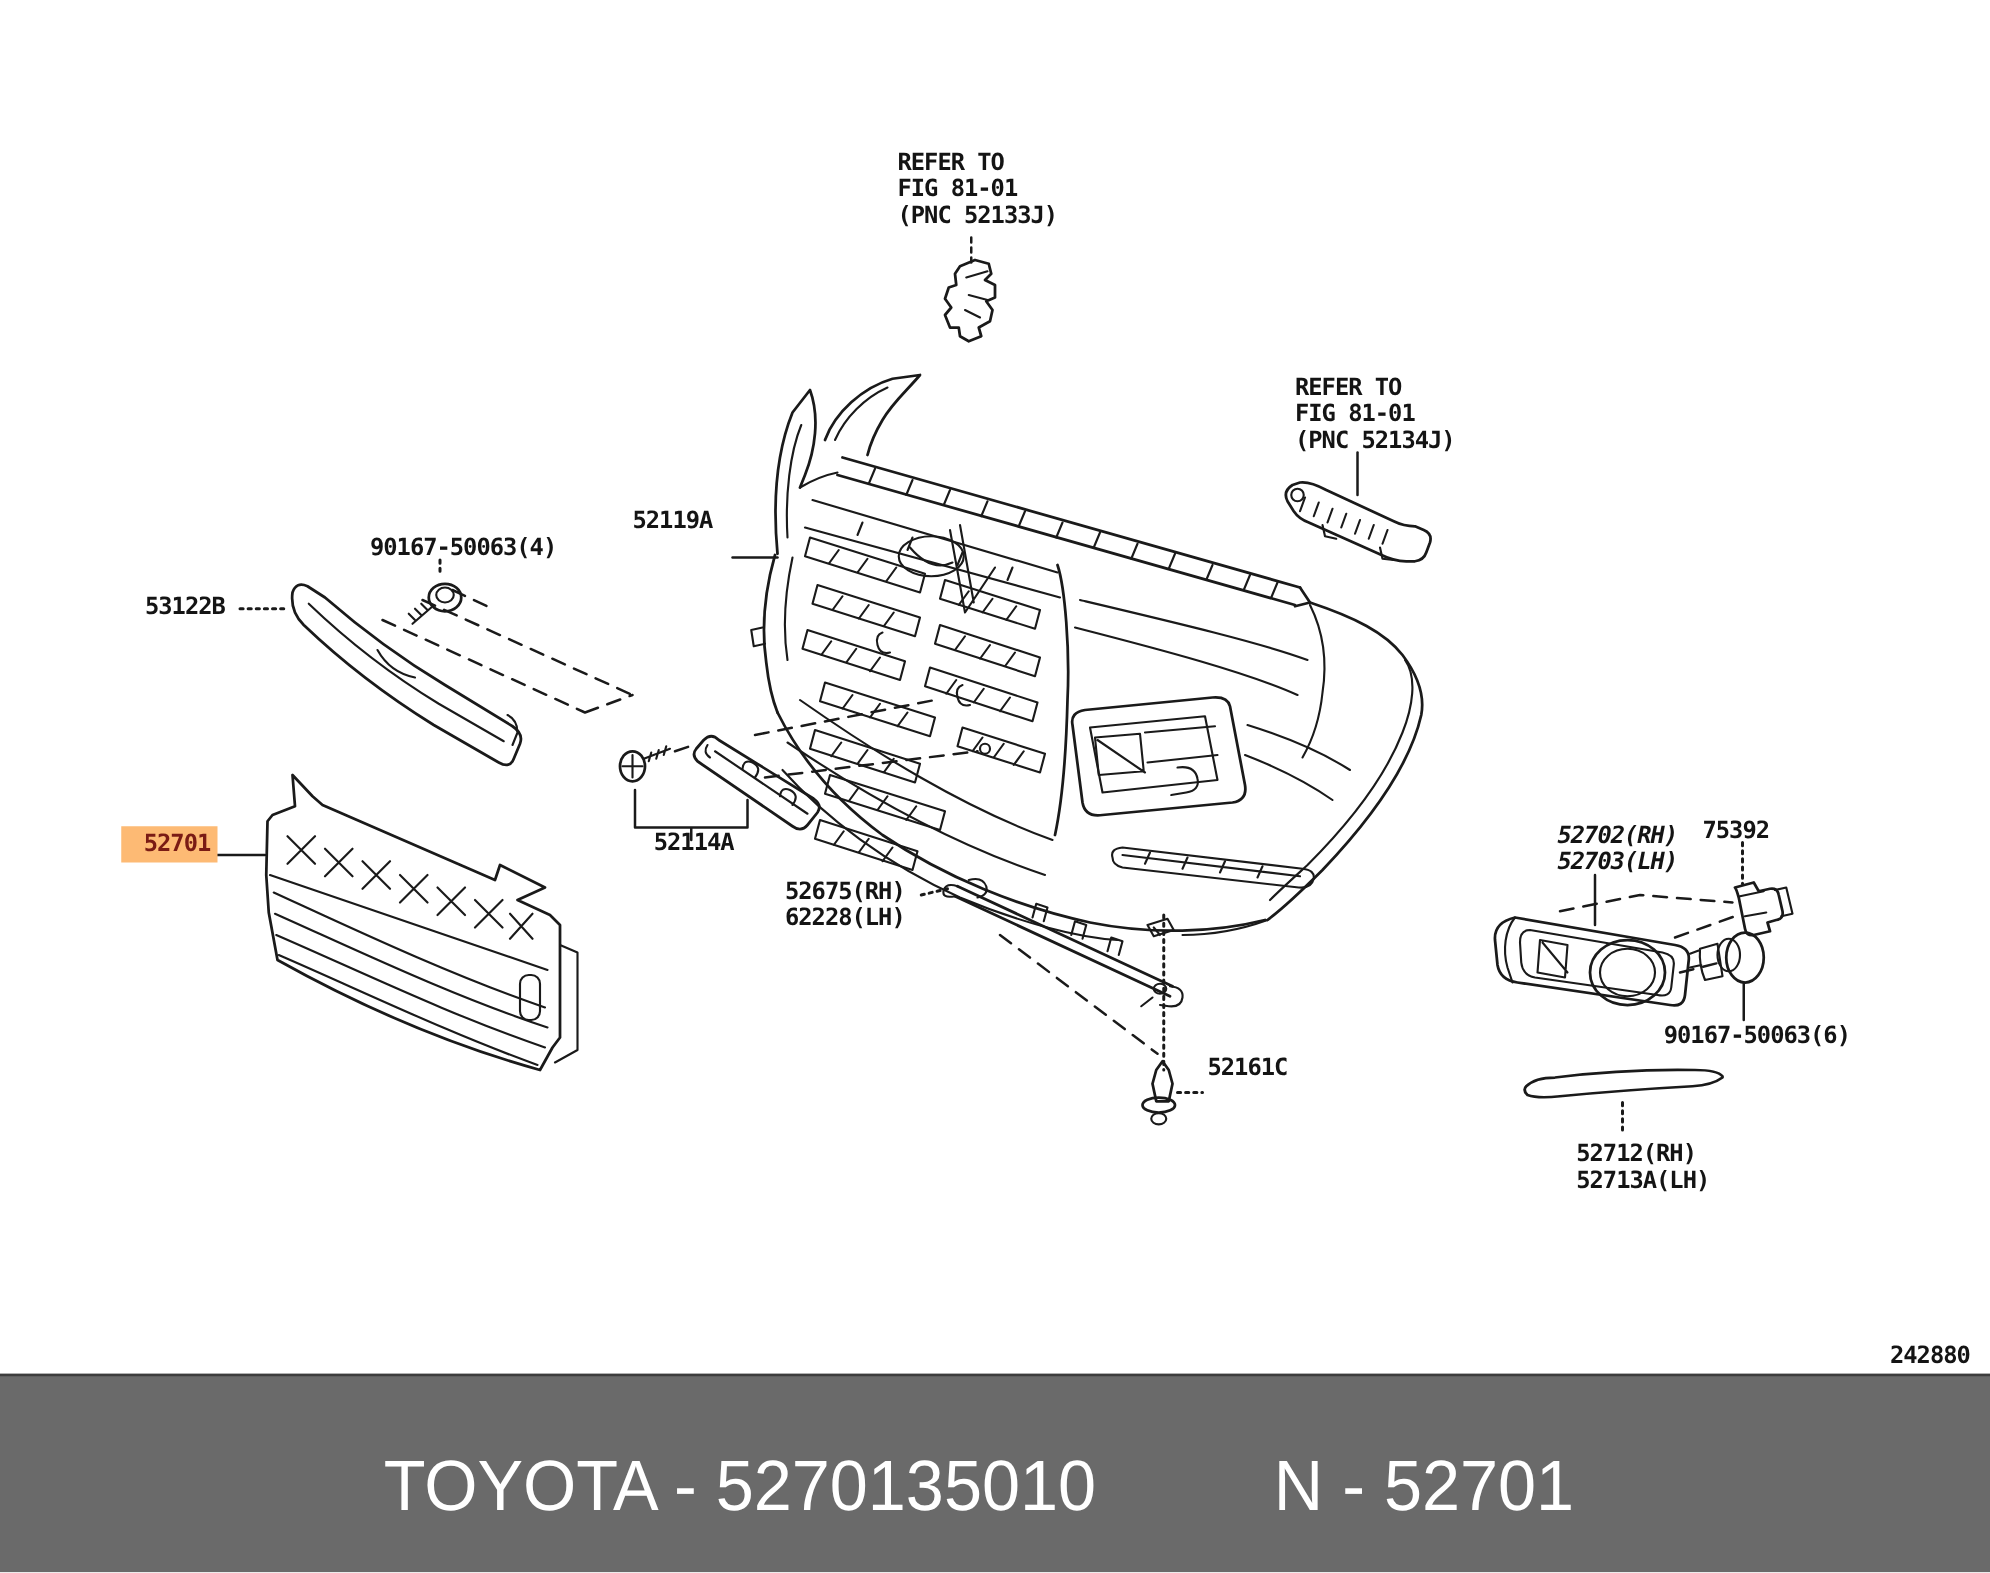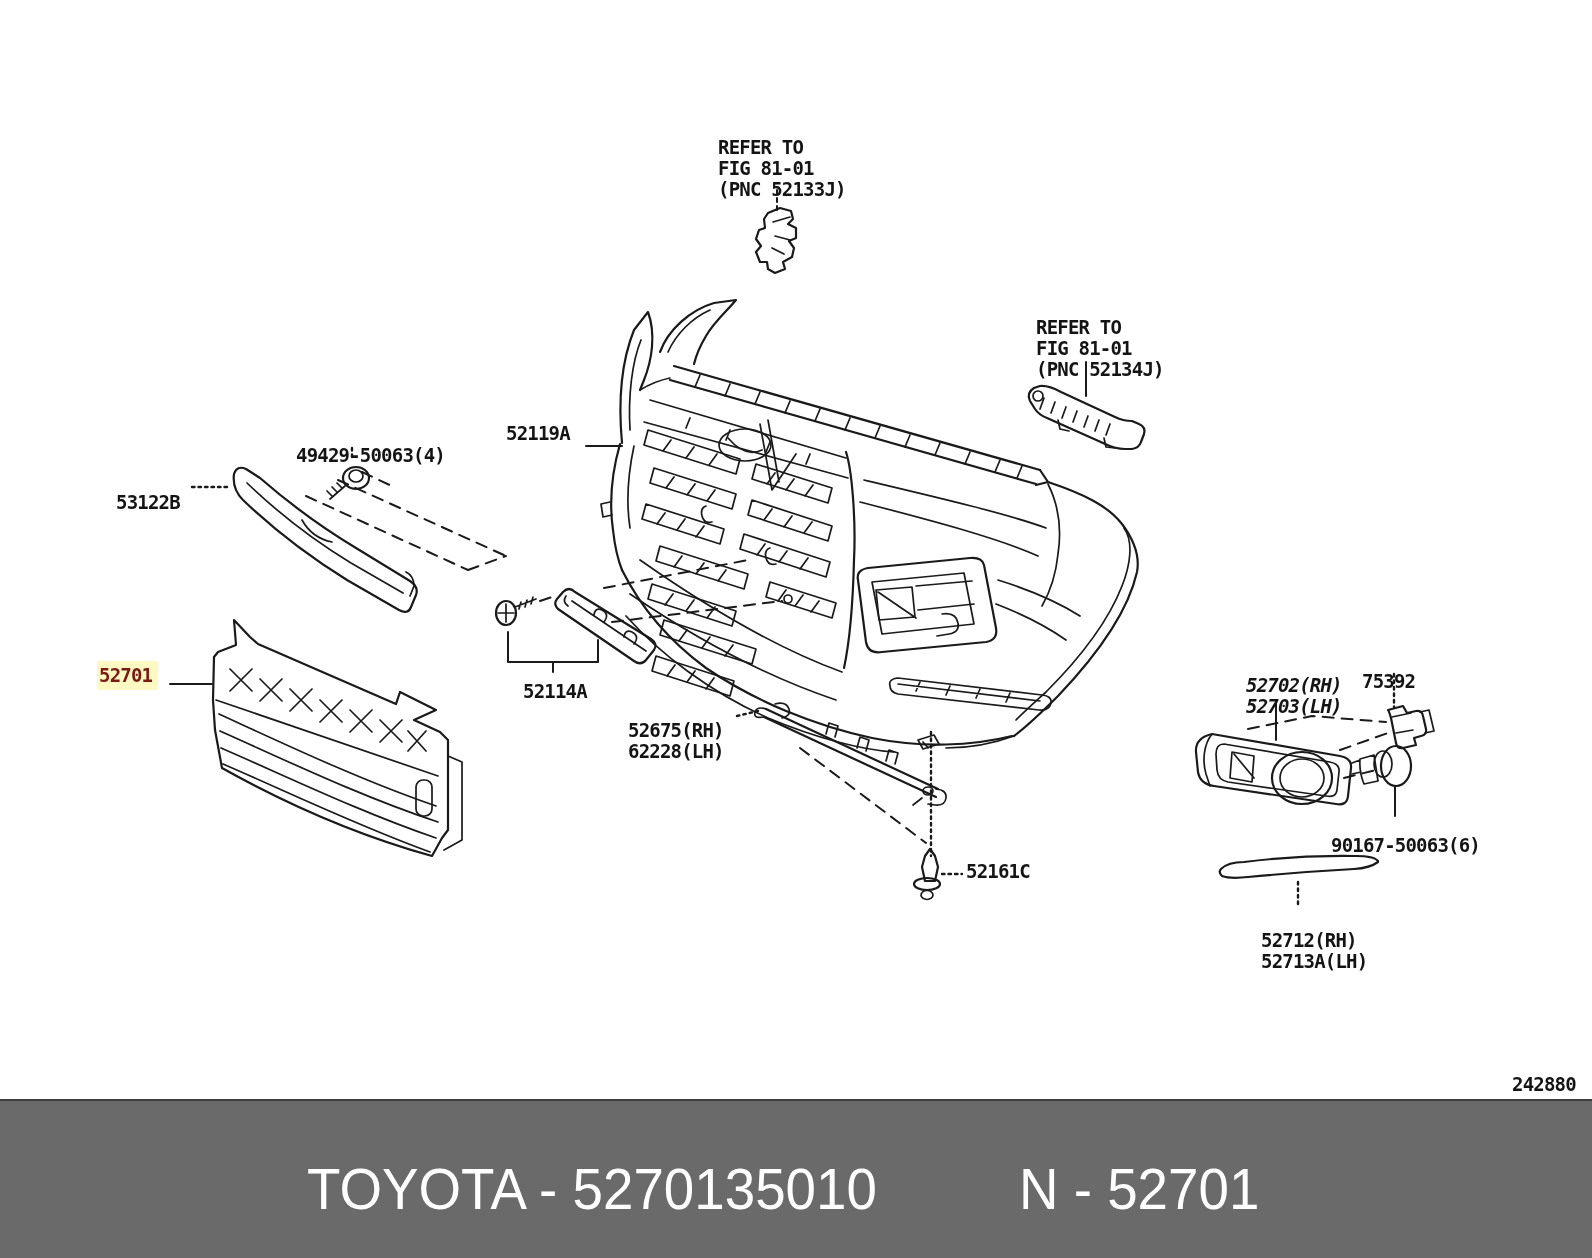--- a/index.html
+++ b/index.html
@@ -6,24 +6,24 @@
   .stage{position:relative;width:1592px;height:1258px;background:#ffffff;overflow:hidden;
          font-family:"DejaVu Sans Mono",monospace;}
   svg{position:absolute;left:0;top:0;}
   .art{stroke:#1a1a1a;fill:none;stroke-width:2.2;stroke-linecap:round;stroke-linejoin:round;}
   .fine{stroke-width:1.7;}
   .lead{stroke-width:2;}
   .dot{stroke-dasharray:2.5 4;stroke-width:2.4;}
   .dash{stroke-dasharray:11 8;stroke-width:2;}
   .dashf{stroke-dasharray:4 4;stroke-width:2;}
   .lbl{position:absolute;font:700 19px "DejaVu Sans Mono",monospace;letter-spacing:-0.8px;
-       line-height:21px;color:#141414;white-space:pre;margin-top:17px;}
+       line-height:21px;color:#141414;white-space:pre;}
   .lbl-hl{position:absolute;}
   .lbl-hl span{display:inline-block;font:700 19px "DejaVu Sans Mono",monospace;letter-spacing:-0.8px;
-       background:#fef9c3;color:#7a1b14;padding:3px 6px 4px 2px;white-space:pre;}
+       background:#fdba74;color:#7a1b14;padding:3px 6px 4px 18px;white-space:pre;}
   .docnum{position:absolute;font:700 19px "DejaVu Sans Mono",monospace;letter-spacing:-0.8px;color:#141414;}
   .footer-bar{position:absolute;left:0;top:1099px;width:1592px;height:159px;background:#6a6a6a;
        border-top:2px solid #3d3d3d;box-sizing:border-box;}
   .footer-text{position:absolute;top:1156px;font-family:"Liberation Sans",sans-serif;
        font-size:57px;font-weight:400;color:#ffffff;transform:scaleX(0.96);transform-origin:left;}
   .ft-left{left:307px;}
   .ft-right{left:1019px;}
 </style>
 </head>
 <body>
@@ -192,21 +192,21 @@
   </g>
 
 </svg>
 
 <div class="lbl" style="left:718px;top:120px;">REFER TO
 FIG 81-01
 (PNC 52133J)</div>
 <div class="lbl" style="left:1036px;top:300px;">REFER TO
 FIG 81-01
 (PNC 52134J)</div>
-<div class="lbl" style="left:296px;top:428px;">49429-50063(4)</div>
+<div class="lbl" style="left:296px;top:428px;">90167-50063(4)</div>
 <div class="lbl" style="left:116px;top:475px;">53122B</div>
 <div class="lbl" style="left:506px;top:406px;text-align:right;">52119A</div>
 <div class="lbl-hl" style="left:97px;top:661px;"><span>52701</span></div>
 <div class="lbl" style="left:523px;top:664px;">52114A</div>
 <div class="lbl" style="left:628px;top:703px;">52675(RH)
 62228(LH)</div>
 <div class="lbl" style="left:966px;top:844px;">52161C</div>
 <div class="lbl" style="left:1246px;top:658px;font-style:italic;">52702(RH)
 52703(LH)</div>
 <div class="lbl" style="left:1362px;top:654px;">75392</div>

